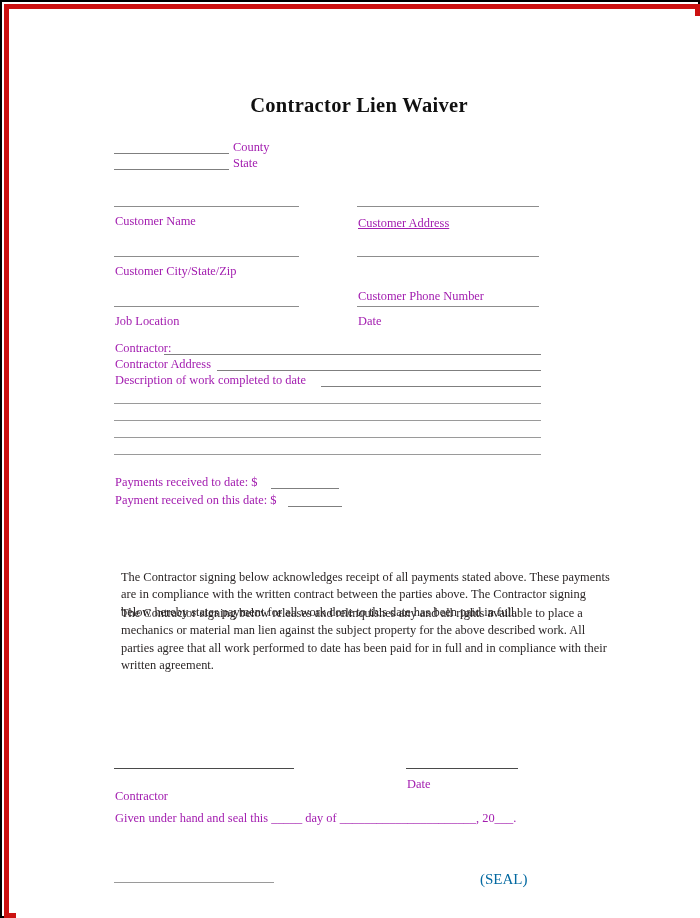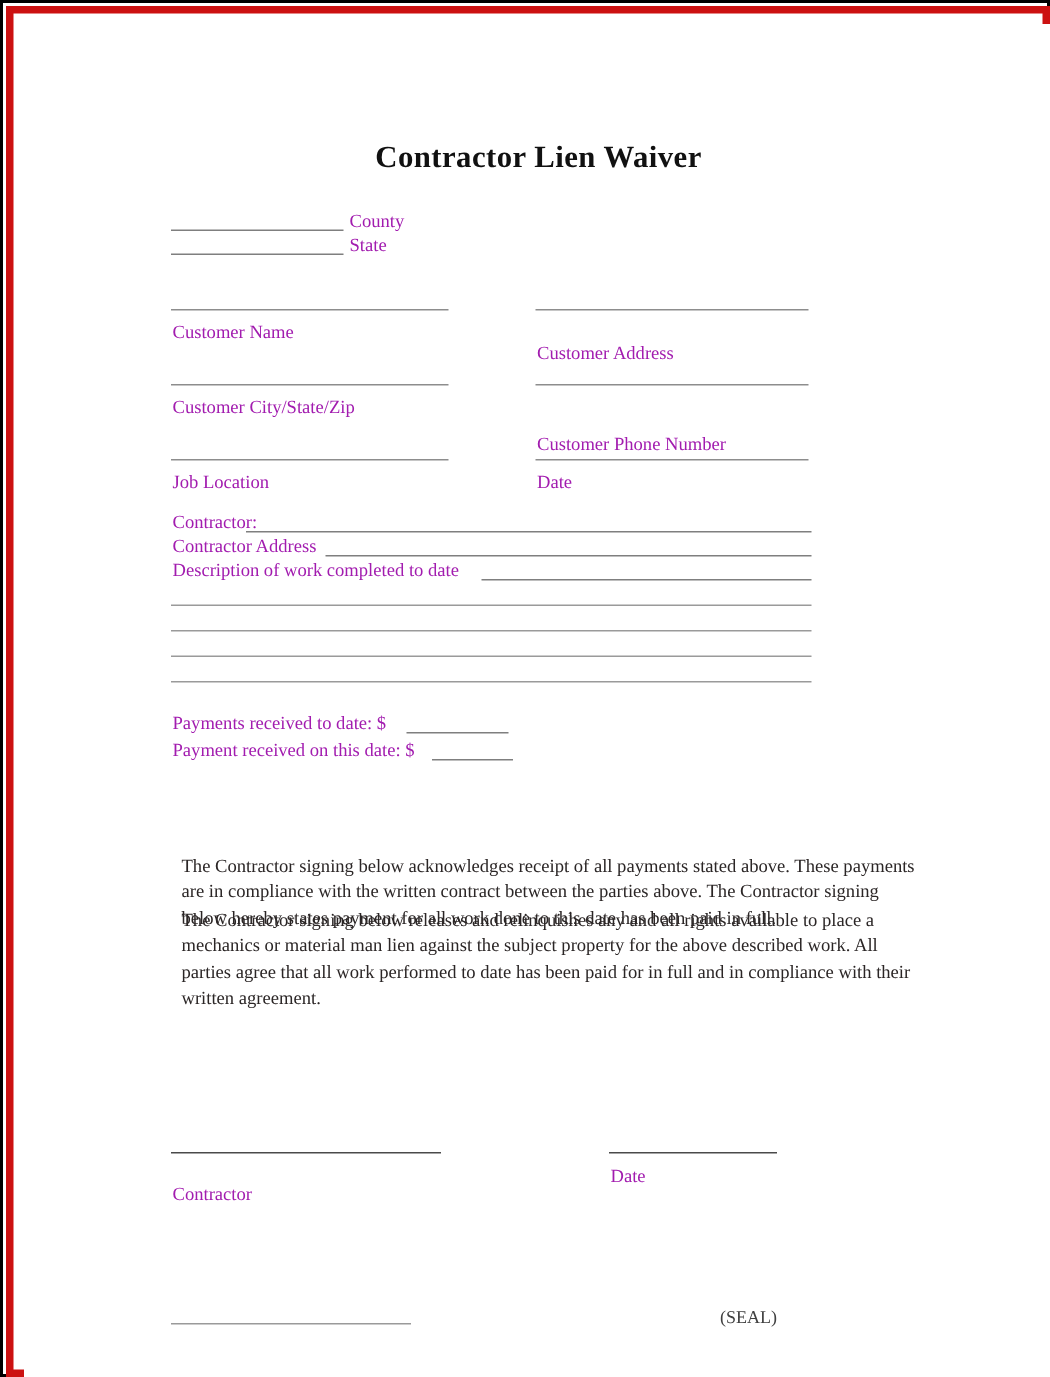--- a/index.html
+++ b/index.html
@@ -98,22 +98,22 @@
     font-size: 12.4px;
     line-height: 17.4px;
     color: #2b2626;
     text-align: left;
     width: 492px;
     left: 105px;
   }
 
   .seal {
     position: absolute;
-    font-size: 12px;
-    color: #404040;
+    font-size: 15px;
+    color: #0369a1;
   }
 
   .watermark {
     position: absolute;
     left: 470px;
     top: 884px;
     font-size: 9px;
     color: #f3f3f3;
     letter-spacing: 0.4px;
     white-space: nowrap;
@@ -132,21 +132,21 @@
         <div class="fill" style="left:98px; top:137px; width:115px;"></div>
         <div class="t" style="left:217px; top:124px;">County</div>
 
         <div class="fill" style="left:98px; top:153px; width:115px;"></div>
         <div class="t" style="left:217px; top:140px;">State</div>
 
         <div class="rule" style="left:98px; top:190px; width:185px;"></div>
         <div class="t" style="left:99px; top:198px;">Customer Name</div>
 
         <div class="rule" style="left:341px; top:190px; width:182px;"></div>
-        <div class="t" style="left:342px; top:212px;">Customer Address</div>
+        <div class="t" style="left:342px; top:200px;text-decoration:underline;">Customer Address</div>
 
         <div class="rule" style="left:98px; top:240px; width:185px;"></div>
         <div class="t" style="left:99px; top:248px;">Customer City/State/Zip</div>
 
         <div class="rule" style="left:341px; top:240px; width:182px;"></div>
         <div class="t" style="left:342px; top:248px;margin-top:25px;">Customer Phone Number</div>
 
         <div class="rule" style="left:98px; top:290px; width:185px;"></div>
         <div class="t" style="left:99px; top:298px;">Job Location</div>
 
@@ -175,20 +175,21 @@
 
         <div class="para" style="top:505px;margin-top:48px;">The Contractor signing below acknowledges receipt of all payments stated above. These payments are in compliance with the written contract between the parties above. The Contractor signing below hereby states payment for all work done to this date has been paid in full.</div>
         <div class="para" style="top:589px;">The Contractor signing below releases and relinquishes any and all rights available to place a mechanics or material man lien against the subject property for the above described work. All parties agree that all work performed to date has been paid for in full and in compliance with their written agreement.</div>
 
         <div class="rule dark" style="left:98px; top:752px; width:180px;"></div>
         <div class="t" style="left:99px; top:761px;margin-top:12px;">Contractor</div>
 
         <div class="rule dark" style="left:390px; top:752px; width:112px;"></div>
         <div class="t" style="left:391px; top:761px;">Date</div>
 
+        <div class="t" style="left:99px; top:795px;">Given under hand and seal this _____ day of ______________________, 20___.</div>
 
         <div class="rule dotted" style="left:98px; top:866px; width:160px;"></div>
         <div class="seal" style="left:464px; top:855px;">(SEAL)</div>
 
         <div class="watermark">&nbsp;</div>
 
       </div>
     </div>
   </div>
 </div>

